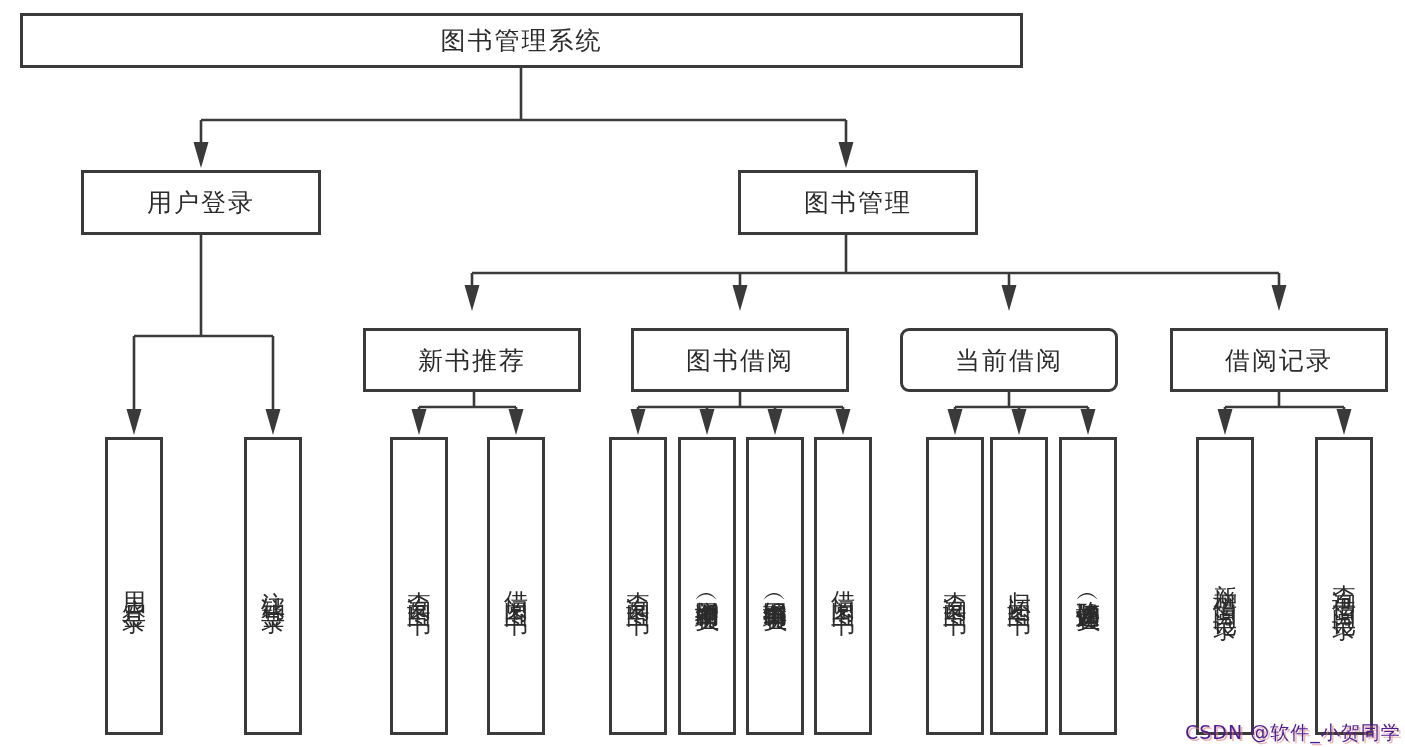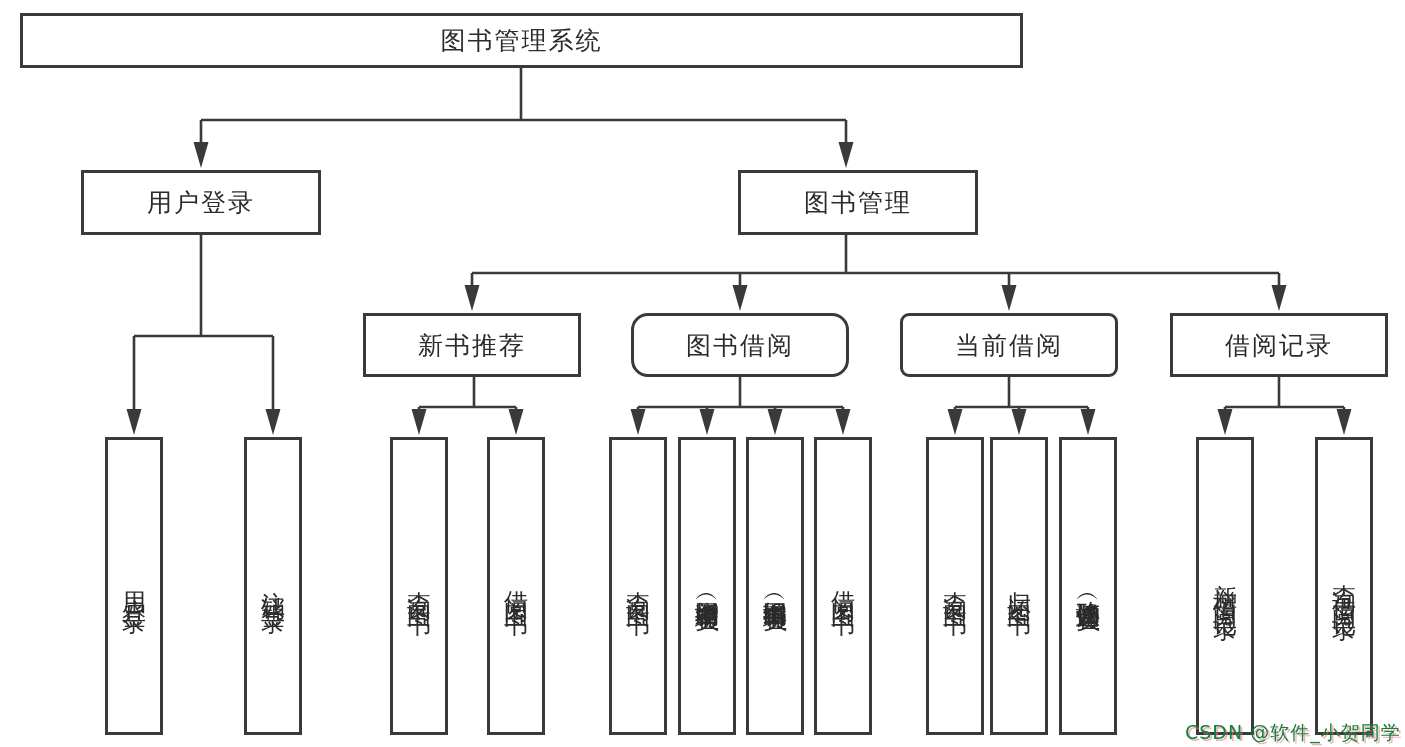--- a/index.html
+++ b/index.html
@@ -43,39 +43,39 @@
     color: #2b2b2b;
   }
   .box span {
     font-size: 25px;
     letter-spacing: 2px;
     white-space: nowrap;
     color: #2b2b2b;
   }
   .root { left: 20px; top: 13px; width: 1003px; height: 55px; }
   .lvl2 { top: 170px; width: 240px; height: 65px; }
-  .lvl3 { top: 313px; width: 218px; height: 64px; }
+  .lvl3 { top: 328px; width: 218px; height: 64px; }
   .leaf { top: 437px; width: 58px; height: 298px; }
   .leaf .vtext {
     writing-mode: vertical-rl;
     text-orientation: mixed;
     font-size: 24px;
     line-height: 1;
     letter-spacing: 7px;
     color: #2b2b2b;
   }
   .leaf .vtext.long { letter-spacing: 1px; }
   .watermark {
     position: absolute;
     left: 1185px;
     top: 720px;
     font-size: 19px;
     letter-spacing: 1px;
     white-space: nowrap;
-    color: #15803d;
+    color: #4c1d95;
     text-shadow: 2px 2px 0 rgba(222, 120, 120, 0.55);
   }
 </style>
 </head>
 <body>
 
 <div class="canvas">
 
   <svg class="connector-layer" viewBox="0 0 1405 747" xmlns="http://www.w3.org/2000/svg">
     <g>
@@ -127,21 +127,21 @@
   <div class="box lvl2" style="left:81px;">
     <span>用户登录</span>
   </div>
   <div class="box lvl2" style="left:726px;margin-left:12px;">
     <span>图书管理</span>
   </div>
 
   <div class="box lvl3" style="left:363px;">
     <span>新书推荐</span>
   </div>
-  <div class="box lvl3" style="left:631px;border-radius:17px;">
+  <div class="box lvl3" style="left:631px;">
     <span>图书借阅</span>
   </div>
   <div class="box lvl3" style="left:900px;border-radius:9px;">
     <span>当前借阅</span>
   </div>
   <div class="box lvl3" style="left:1170px;">
     <span>借阅记录</span>
   </div>
 
   <div class="box leaf" style="left:105px;">

